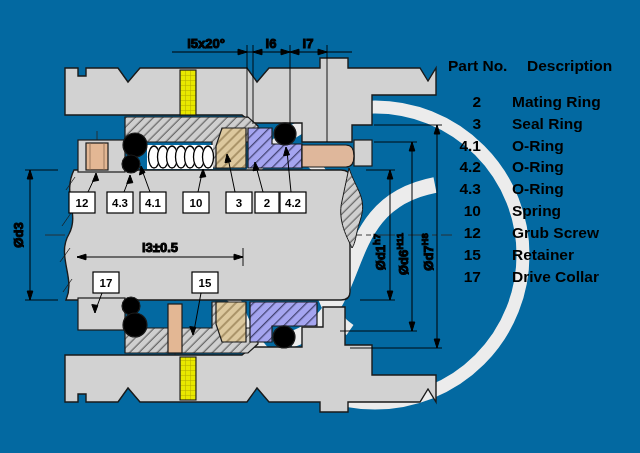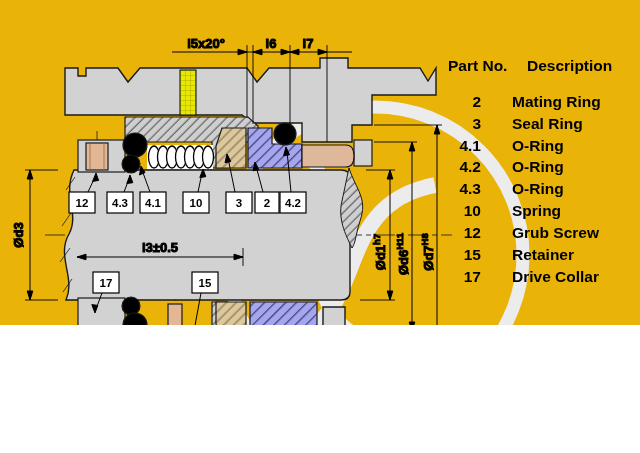--- a/index.html
+++ b/index.html
@@ -1,16 +1,16 @@
 <!DOCTYPE html>
 <html><head>
 <meta charset="utf-8">
 <style>
   html,body{margin:0;padding:0;background:#ffffff;}
-  #stage{position:relative;width:640px;height:325px;background:#eab308;overflow:hidden;
+  #stage{position:relative;width:640px;height:453px;background:#0369a1;overflow:hidden;
          font-family:"Liberation Sans",sans-serif;}
   svg text{font-family:"Liberation Sans",sans-serif;fill:#000;}
   .dimtxt{font-size:13px;font-weight:bold;}
   .calltxt{font-size:11.5px;font-weight:bold;}
   .tbltxt{font-size:15.5px;font-weight:bold;}
   .suptxt{font-size:9.5px;font-weight:bold;}
 </style>
 </head>
 <body>
 

